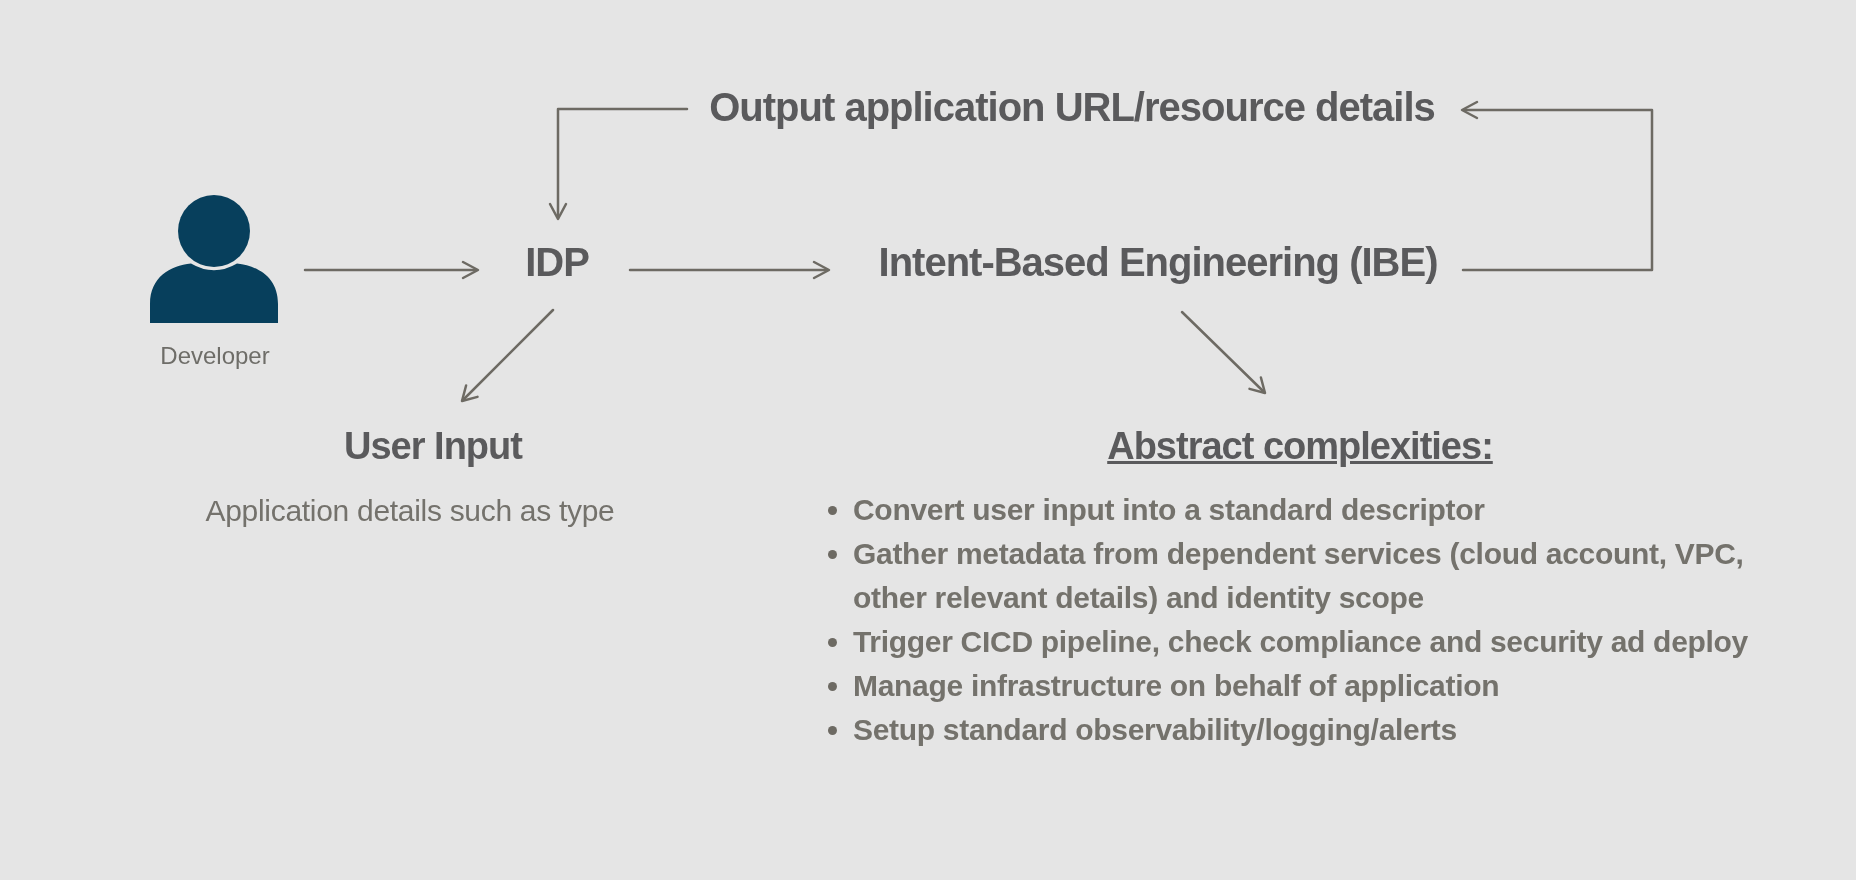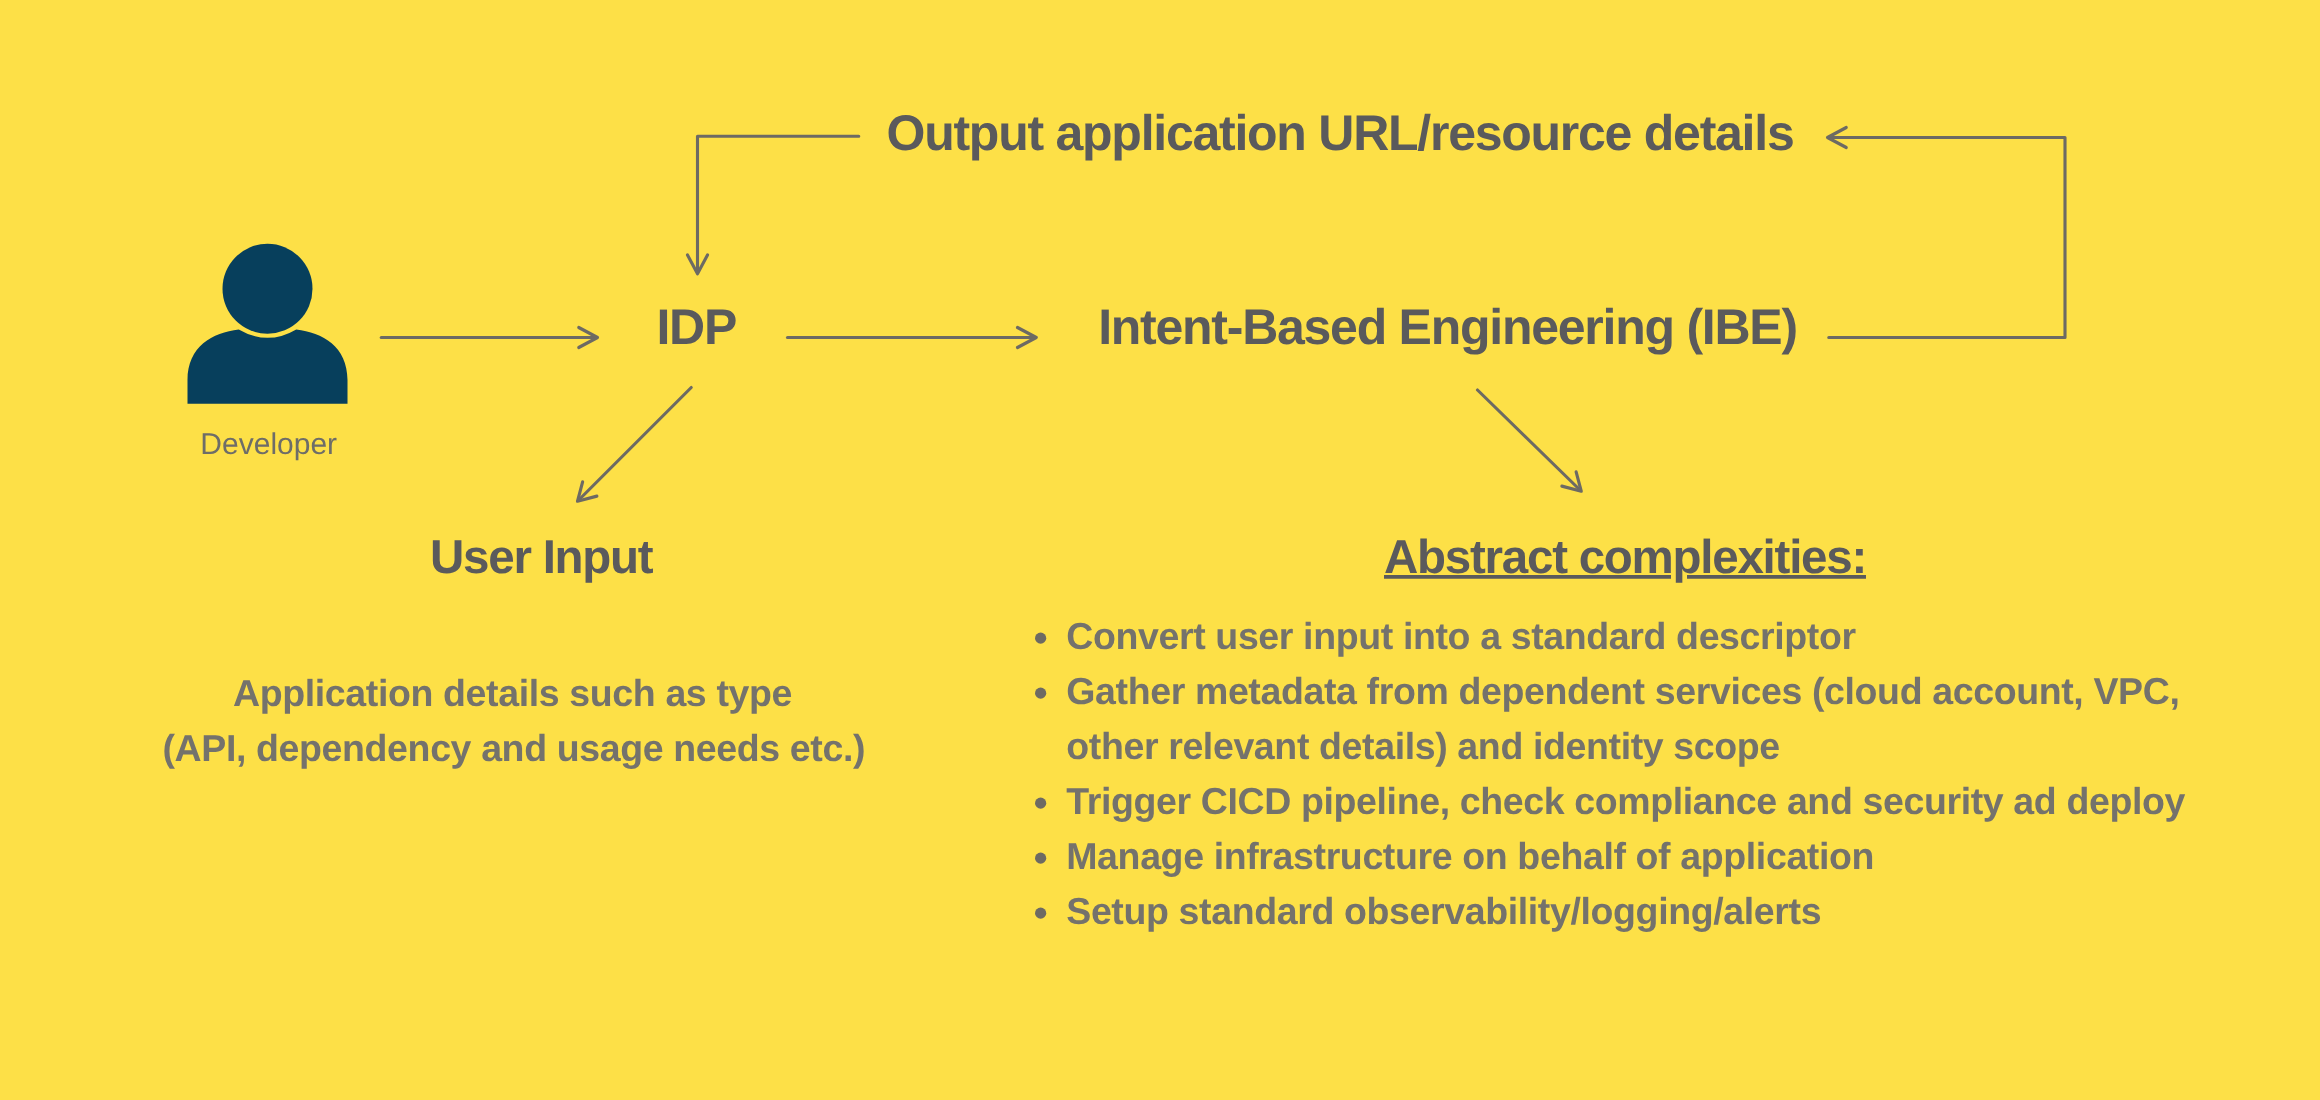--- a/index.html
+++ b/index.html
@@ -1,19 +1,19 @@
 <!DOCTYPE html>
 <html><head>
 <meta charset="utf-8">
 <style>
   html,body{margin:0;padding:0;background:#ffffff;}
   #canvas{
     position:relative;
     width:1856px;height:880px;
-    background:#fde047;
+    background:#e5e5e5;
     overflow:hidden;
     font-family:"Liberation Sans", sans-serif;
     color:#5a5a5c;
   }
   .abs{position:absolute;}
   .ctr{transform:translateX(-50%);white-space:nowrap;text-align:center;}
   .label-bold{
     font-weight:bold;
     font-size:40px;
     line-height:40px;
@@ -25,22 +25,21 @@
     font-size:38px;
     line-height:40px;
     letter-spacing:-1px;
     color:#5a5a5c;
   }
   .body-text{
     font-size:30px;
     line-height:44px;
     letter-spacing:-0.3px;
     color:#74726c;
-    font-weight:700;
-    margin-top:45px;
+    font-weight:400;
   }
   .actor-label{
     font-size:24px;
     line-height:40px;
     font-weight:300;
     color:#6e6d68;
   }
   ul.bullets{
     list-style:none;
     margin:0;padding:0;
@@ -116,21 +115,20 @@
   <div class="abs ctr label-bold" style="left:557px;top:242px;">IDP</div>
 
   <div class="abs ctr label-bold" style="left:1158px;top:242px;">Intent-Based Engineering (IBE)</div>
 
   <div class="abs ctr actor-label" style="left:215px;top:336px;">Developer</div>
 
   <div class="abs ctr section-title" style="left:433px;top:426px;text-align:center;">User Input</div>
 
   <div class="abs ctr body-text" style="left:410px;top:489px;">Application details such as type</div>
 
-  <div class="abs ctr body-text" style="left:411px;top:533px;">(API, dependency and usage needs etc.)</div>
 
   <div class="abs ctr section-title" style="left:1300px;top:426px;text-decoration:underline;">Abstract complexities:</div>
 
   <ul class="bullets abs" style="left:828px;top:488px;">
     <li>Convert user input into a standard descriptor</li>
     <li>Gather metadata from dependent services (cloud account, VPC,
 other relevant details) and identity scope</li>
     <li>Trigger CICD pipeline, check compliance and security ad deploy</li>
     <li>Manage infrastructure on behalf of application</li>
     <li>Setup standard observability/logging/alerts</li>

